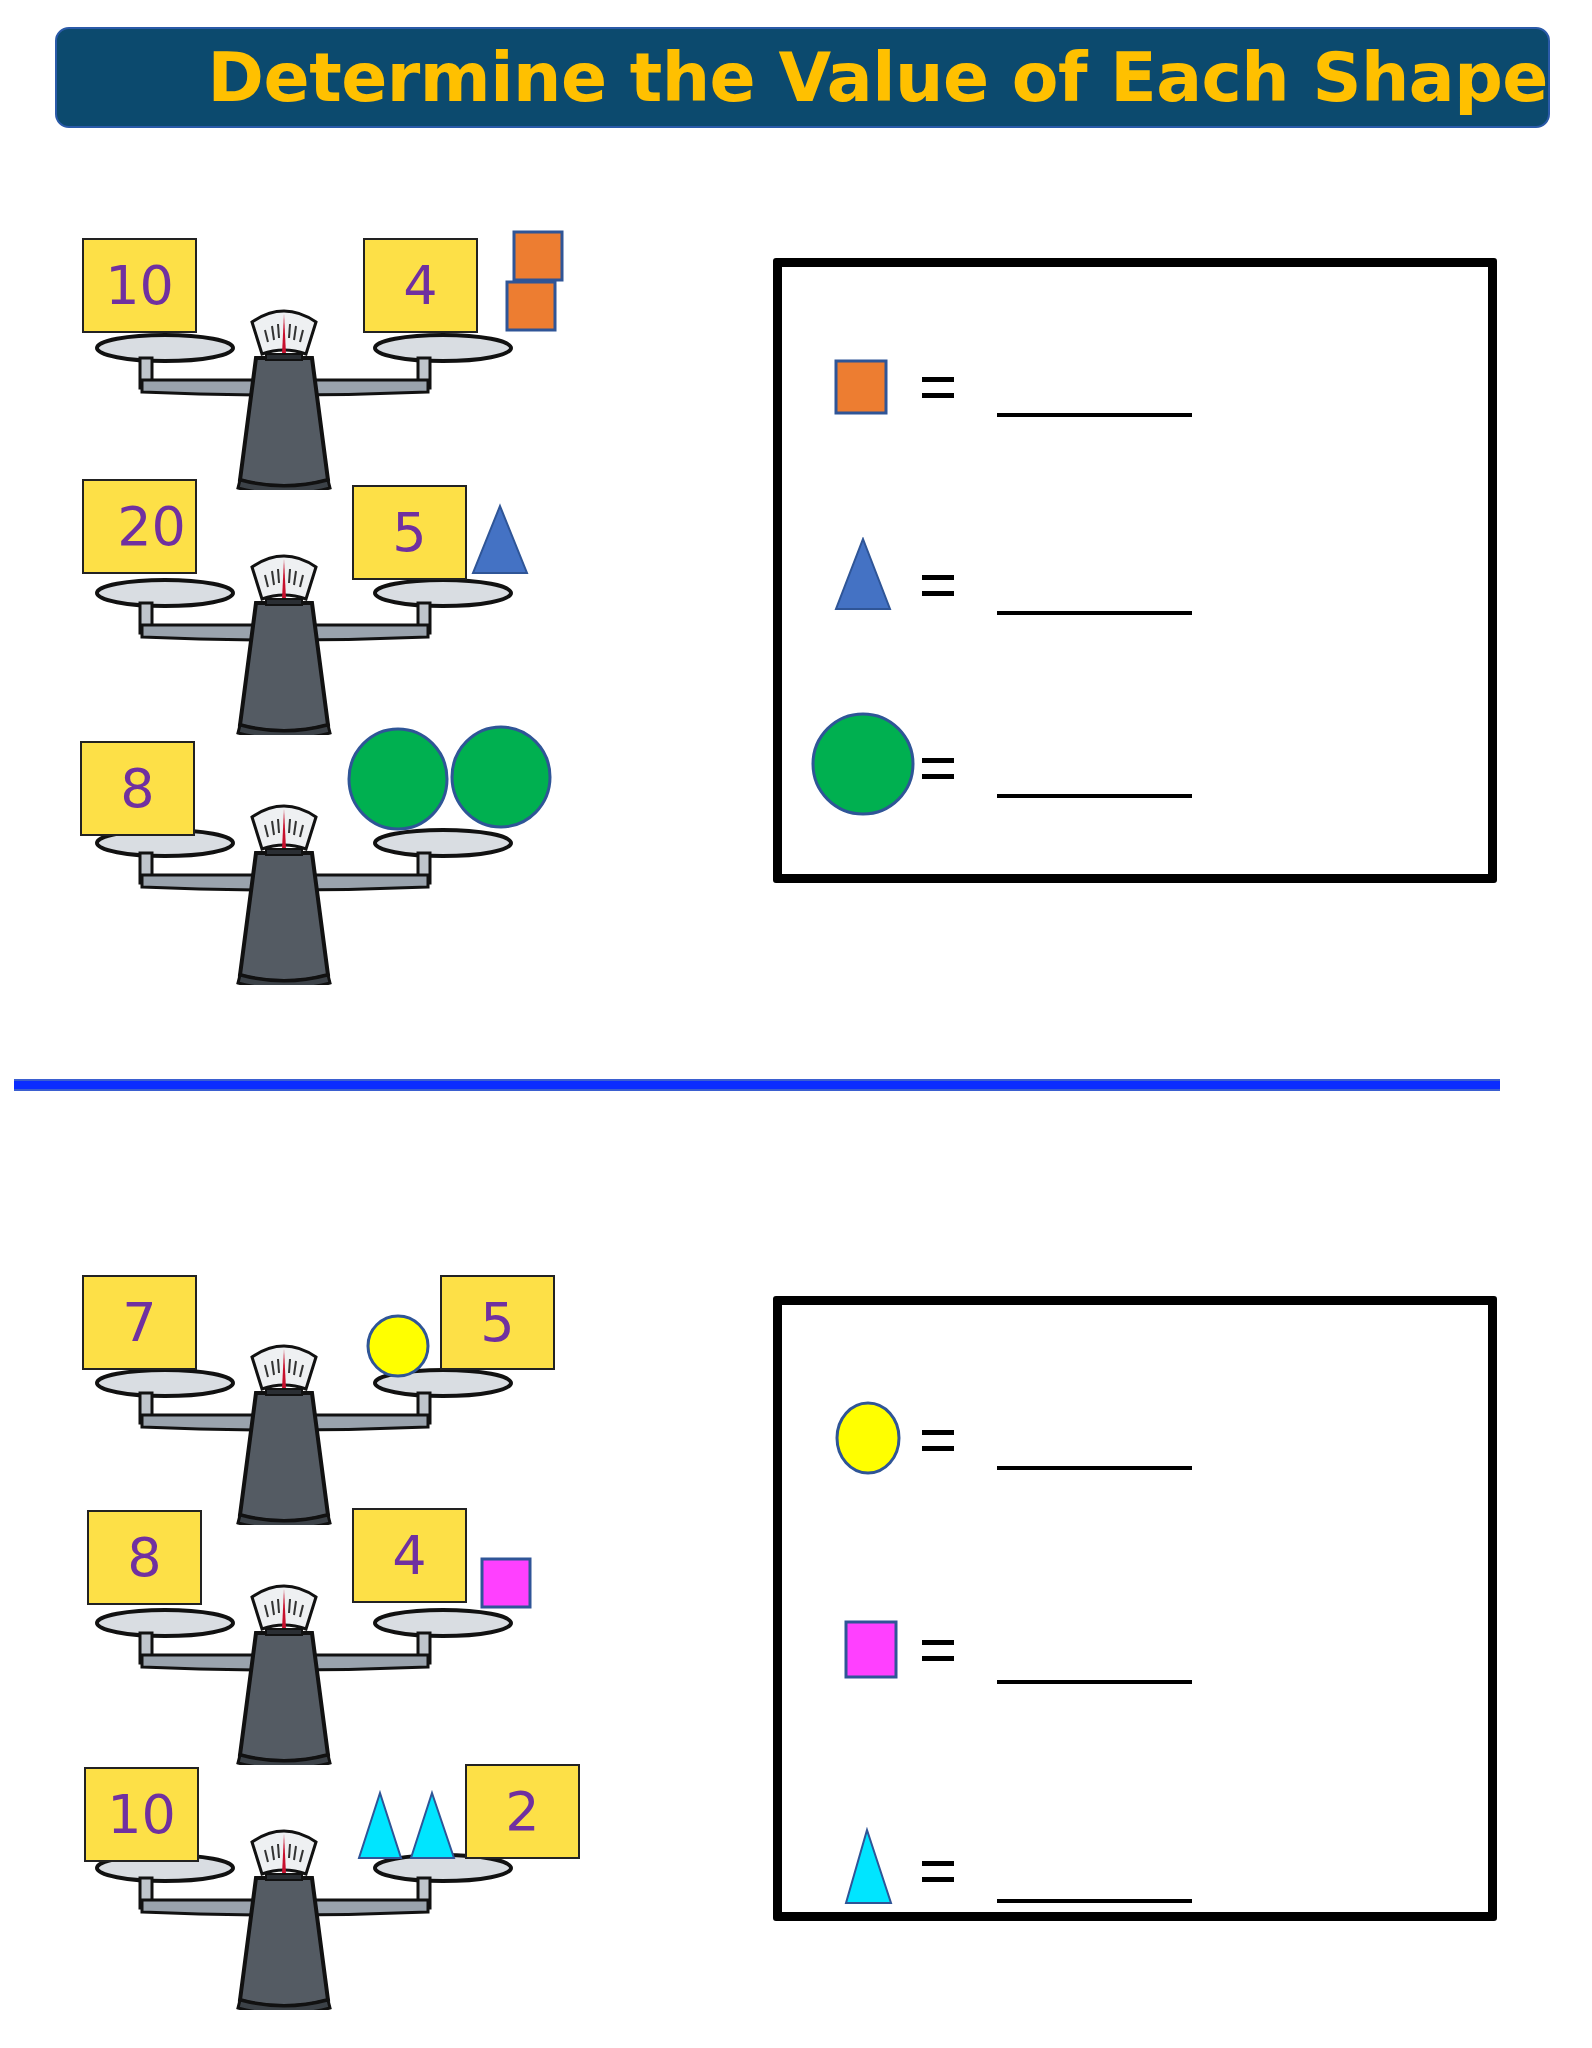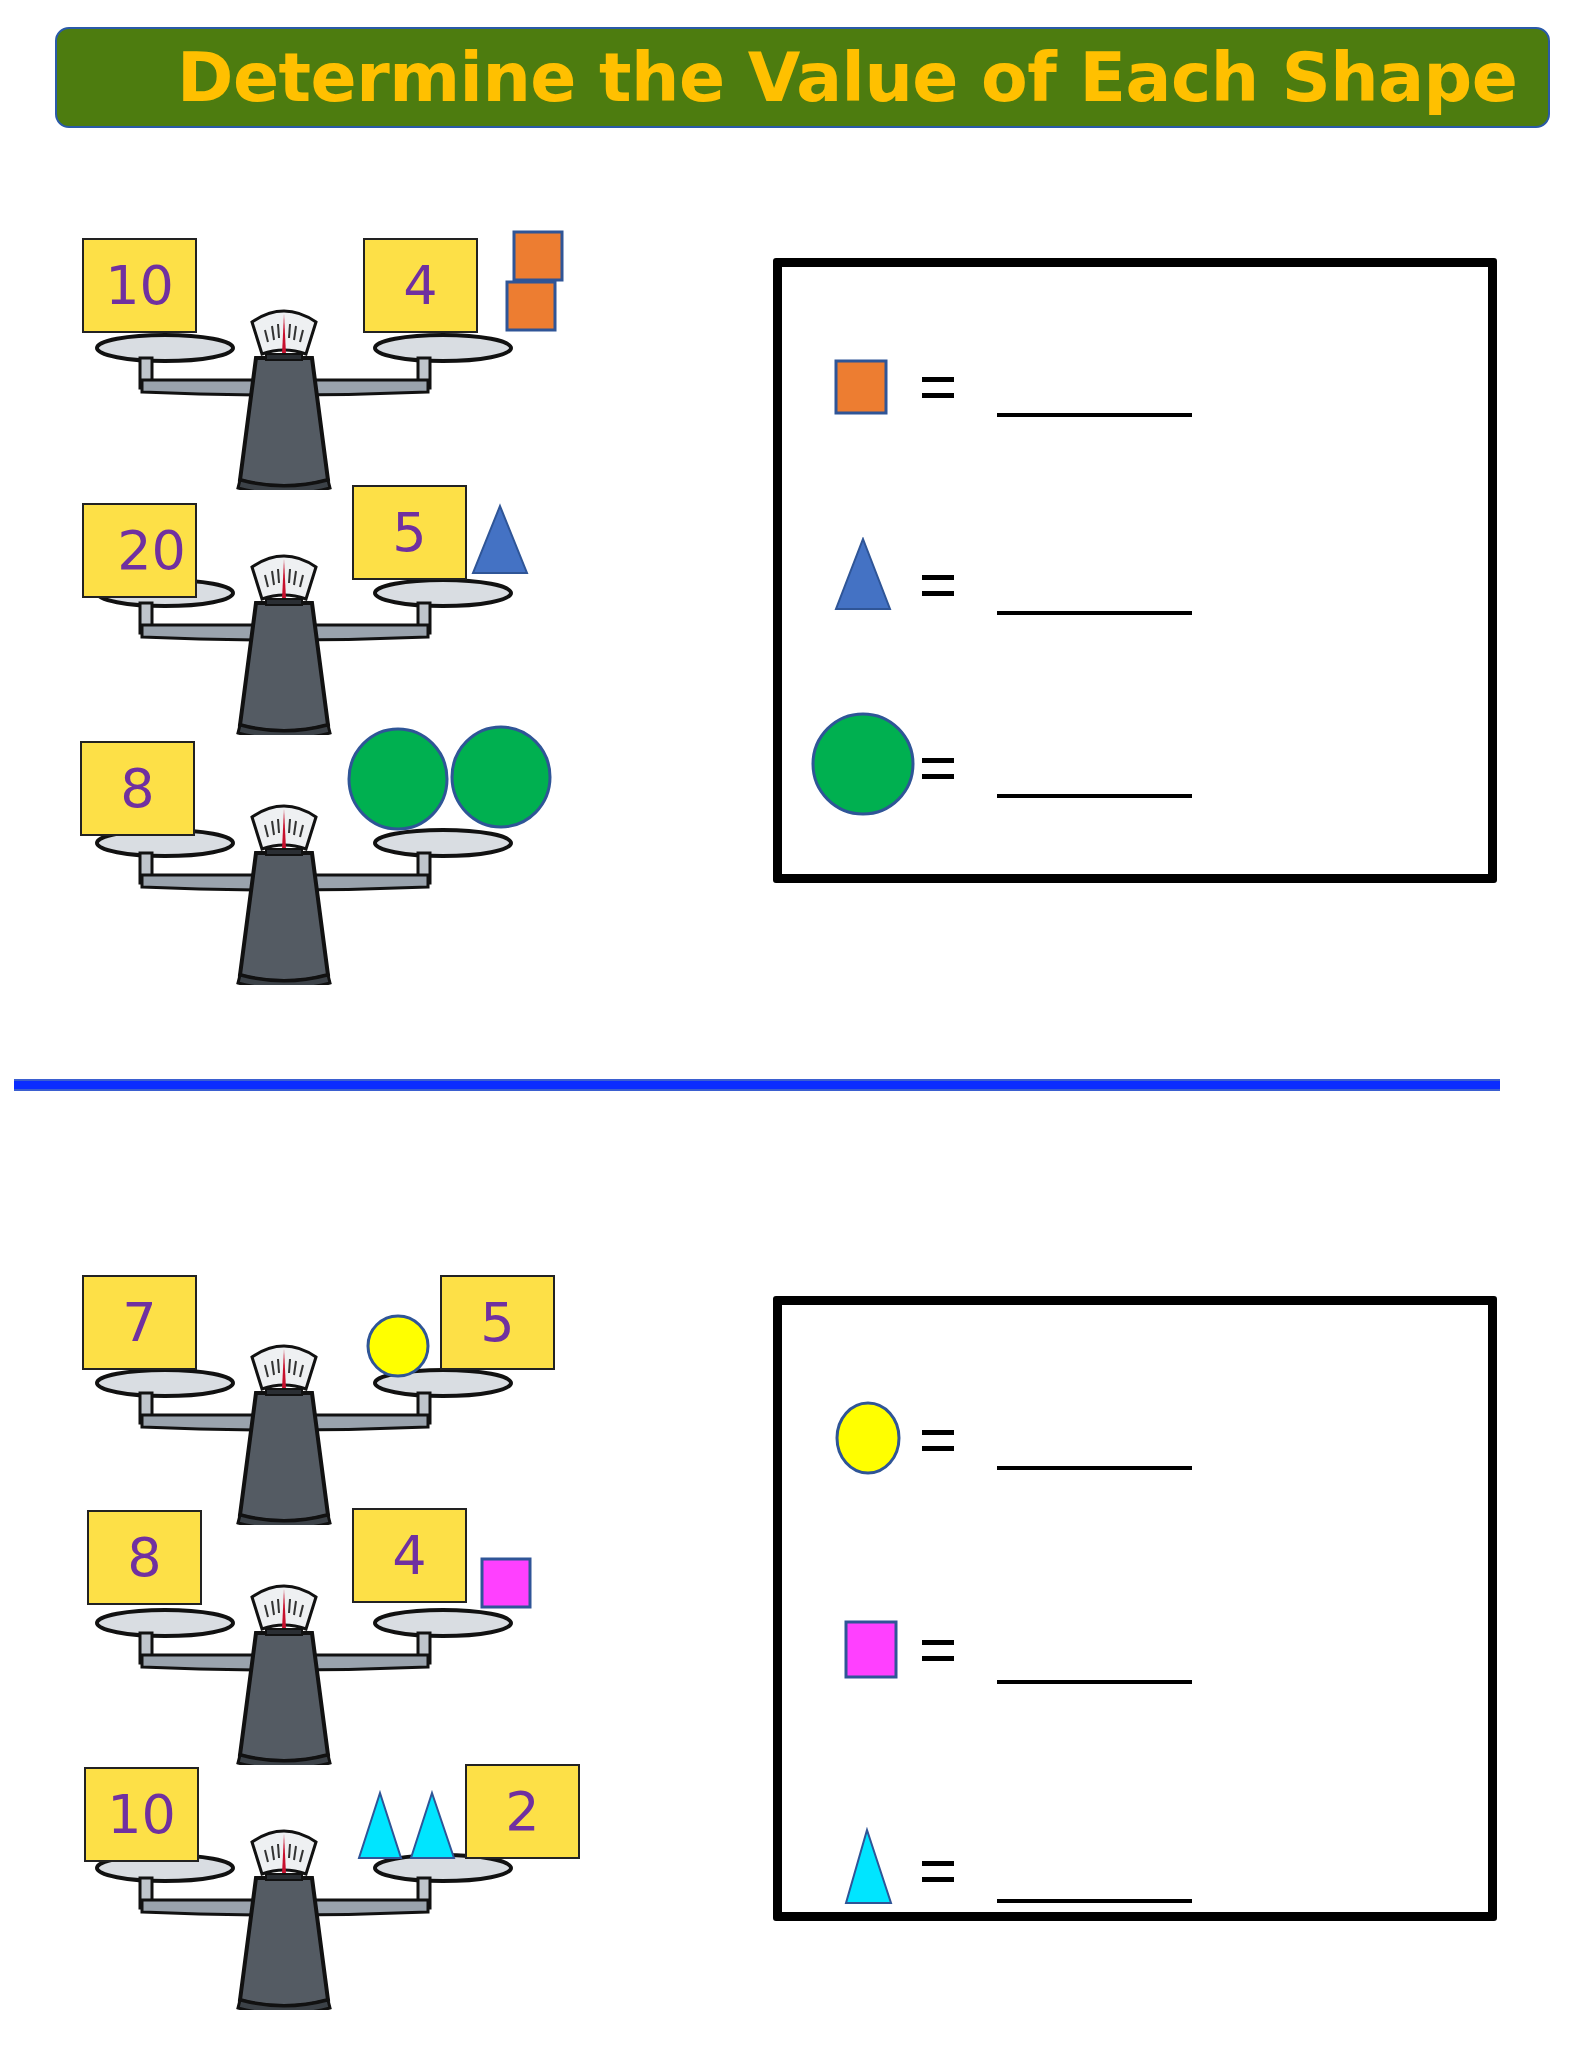--- a/index.html
+++ b/index.html
@@ -1,20 +1,20 @@
 <!DOCTYPE html>
 <html><head>
 <meta charset="utf-8">
 <style>
   html, body { margin:0; padding:0; background:#ffffff; }
   body { width:1592px; height:2048px; position:relative; overflow:hidden; font-family:"Liberation Sans", sans-serif; }
   .title-banner {
     position:absolute; left:55px; top:27px; width:1495px; height:101px;
-    background:#4d7c0f; border:2px solid #2a5aa8; border-radius:14px; box-sizing:border-box;
-    display:flex; align-items:center; justify-content:flex-start;
+    background:#0c4a6e; border:2px solid #2a5aa8; border-radius:14px; box-sizing:border-box;
+    display:flex; align-items:center; justify-content:flex-end;
   }
   .title-text {
     color:#ffc000; font-family:"DejaVu Sans", sans-serif; font-weight:bold; font-size:68px;
     letter-spacing:-0.5px; padding-left:120px;
   }
   .scale { position:absolute; width:560px; height:260px; }
   .scale svg.art { position:absolute; left:0; top:0; }
   .num-card {
     position:absolute; background:#fde047; border:2px solid #222; box-sizing:border-box;
     width:115px; height:95px; display:flex; align-items:center; justify-content:center;
@@ -83,21 +83,21 @@
   <svg class="shape" style="left:445px; top:0px;" width="60" height="104">
     <rect x="9" y="2" width="48" height="48" fill="#ed7d31" stroke="#2f5597" stroke-width="3"></rect>
     <rect x="2" y="52" width="48" height="48" fill="#ed7d31" stroke="#2f5597" stroke-width="3"></rect>
   </svg>
 </div>
 
 <div class="scale" style="left:60px; top:475px;">
   <svg class="art" width="560" height="260">
       <use href="#scale-art"></use>
     </svg>
-  <div class="num-card" style="left:22px; top:28px;padding-left:24px;">20</div>
+  <div class="num-card" style="left:22px; top:4px;padding-left:24px;">20</div>
   <div class="num-card" style="left:292px; top:10px;">5</div>
   <svg class="shape" style="left:410px; top:28px;" width="60" height="74">
     <polygon points="30,3 57,70 3,70" fill="#4472c4" stroke="#2f5597" stroke-width="2"></polygon>
   </svg>
 </div>
 
 <div class="scale" style="left:60px; top:725px;">
   <svg class="art" width="560" height="260">
       <use href="#scale-art"></use>
     </svg>

